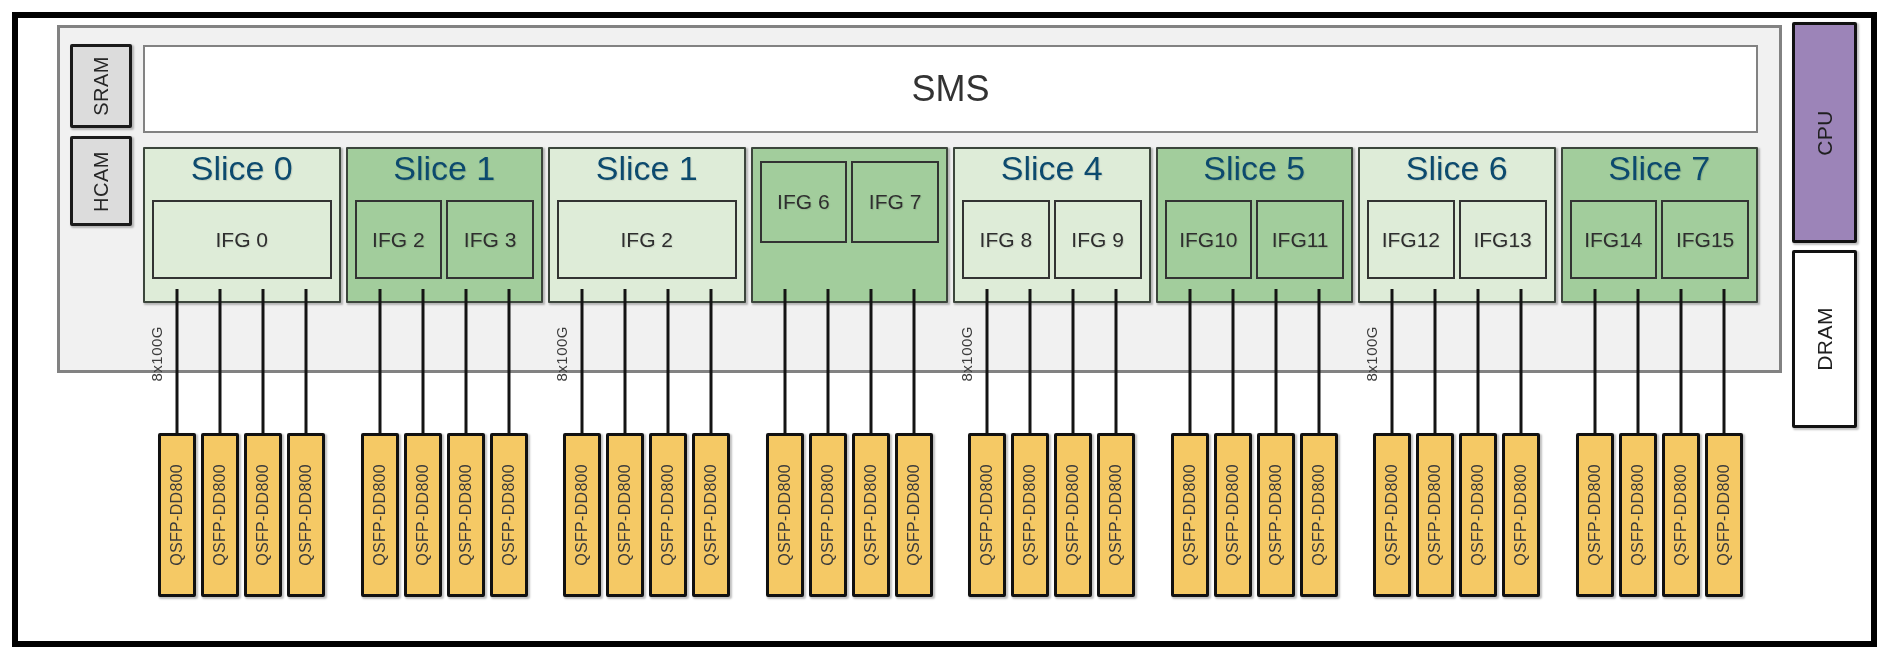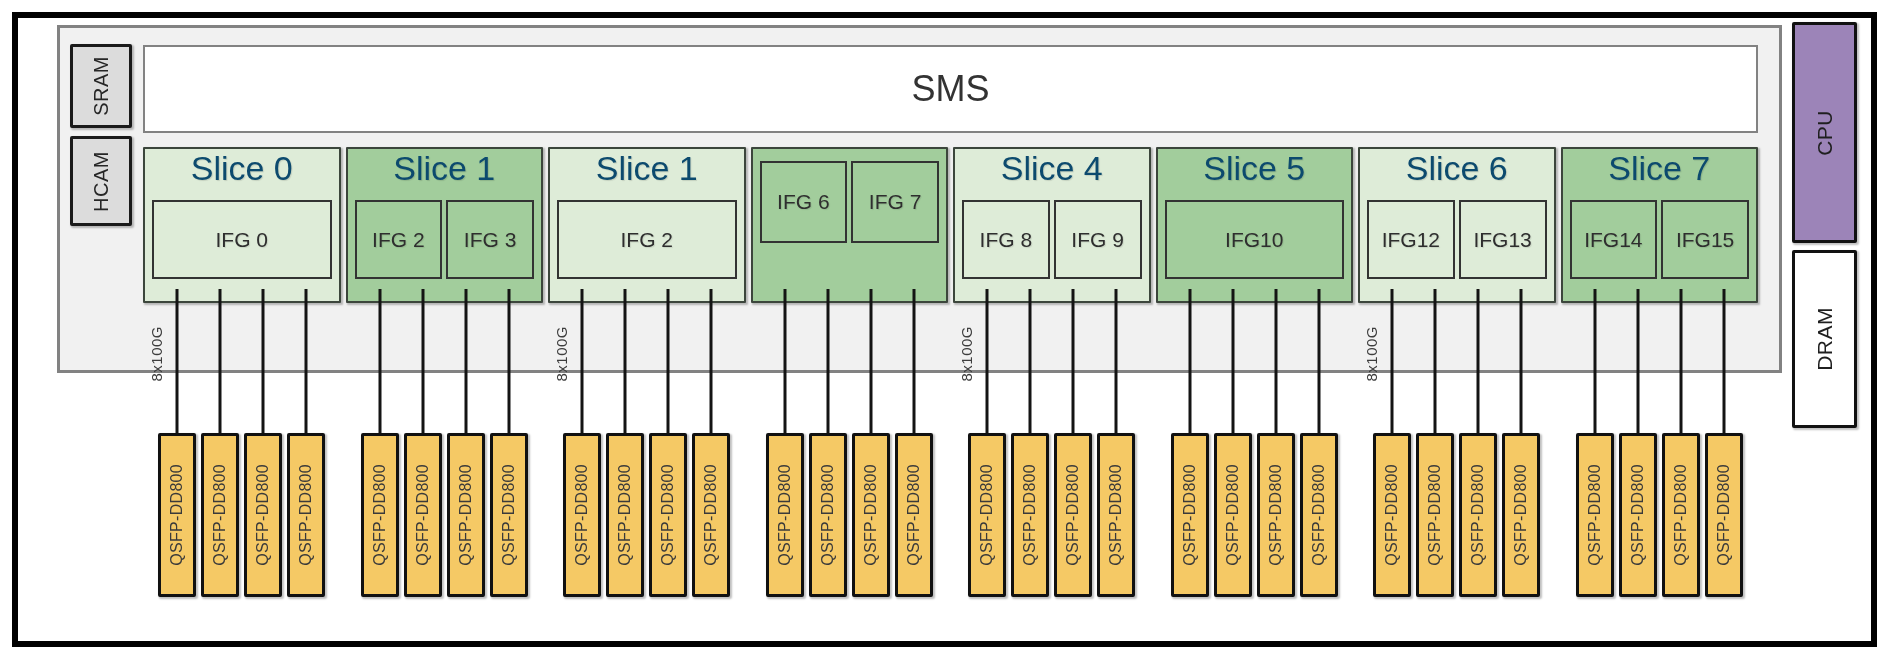--- a/index.html
+++ b/index.html
@@ -270,20 +270,21 @@
             <span class="vtext">QSFP-DD800</span>
           </div>
         </div>
   </div>
 
   <div class="slice-col slice-dark">
     <div class="slice-box">
       <div class="slice-title">Slice 5</div>
       <div class="ifg-row">
             <div class="ifg">IFG10</div>
+            <div class="ifg">IFG11</div>
           </div>
     </div>
     <div class="connectors">
           <div class="cline" style="left: 17.34%;"></div>
           <div class="cline" style="left: 39.09%;"></div>
           <div class="cline" style="left: 60.91%;"></div>
           <div class="cline" style="left: 82.66%;"></div>
         </div>
     <div class="qsfp-row">
           <div class="qsfp">

